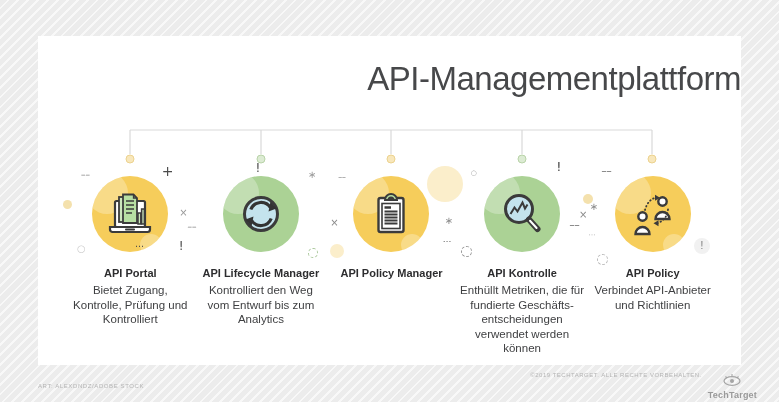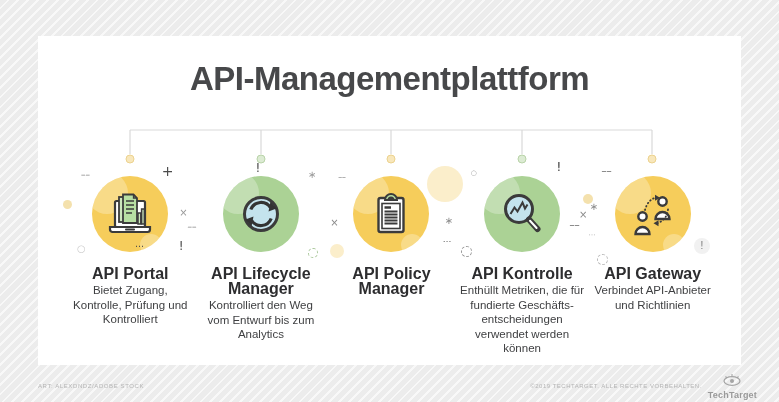--- a/index.html
+++ b/index.html
@@ -8,21 +8,21 @@
     font-family:"Liberation Sans", sans-serif;
     background:repeating-linear-gradient(135deg,#ececec 0px,#ececec 5px,#f8f8f8 5px,#f8f8f8 7px);
     position:relative;
   }
   .card {
     position:absolute; left:38px; top:36px; width:703px; height:329px;
     background:#ffffff;
   }
   .title {
     position:absolute; left:0; top:24px; width:100%;
-    text-align:center; font-size:33px; font-weight:700;
+    text-align:right; font-size:33px; font-weight:400;
     letter-spacing:-0.5px; color:#47484a;
   }
   .connectors { position:absolute; left:0; top:0; pointer-events:none; }
   .columns {
     position:absolute; left:27px; top:138px; width:653px;
     display:flex;
   }
   .column { width:130.6px; text-align:center; position:relative; }
   .icon-area { position:relative; height:82px; width:100%; }
   .circle {
@@ -39,33 +39,33 @@
   .blob { position:absolute; border-radius:50%; z-index:0; }
   .sp { position:absolute; line-height:1; z-index:3; font-family:"DejaVu Sans",sans-serif; }
   .dring { position:absolute; border-radius:50%; border:1px dashed #a9a9a9; z-index:3; }
   .badge {
     position:absolute; width:16px; height:16px; border-radius:50%;
     background:#f1f1f1; color:#777; font-size:10px; line-height:16px;
     text-align:center; z-index:3;
   }
   .heading {
     margin:8px auto 2px; max-width:118px;
-    font-size:16px; font-weight:700; color:#2d2d2f; line-height:15px;
+    font-size:11px; font-weight:700; color:#2d2d2f; line-height:15px;
   }
   .desc {
     margin:0 auto; max-width:126px;
     font-size:11.5px; color:#3e3f41; line-height:14.5px;
   }
   .credit {
     position:absolute; left:38px; top:383px;
     font-size:6px; letter-spacing:0.6px; color:#b5b5b5; text-transform:uppercase;
   }
   .footer-right {
     position:absolute; right:22px; top:372px;
-    display:flex; align-items:center; gap:6px;
+    display:flex; gap:6px;
   }
   .copyright { font-size:6px; letter-spacing:0.5px; color:#b5b5b5; text-transform:uppercase; }
   .brand { text-align:center; color:#9a9a9a; }
   .brand-name { font-size:9px; font-weight:700; letter-spacing:0.2px; }
 </style>
 </head>
 <body>
 
 <div class="card">
 
@@ -200,21 +200,21 @@
             <path d="M6.5,44 a7,7 0 0 1 14,0 z" fill="#fff" stroke="#3b3b3b" stroke-width="2.4"></path>
             <circle cx="33.5" cy="11.5" r="4.2" fill="#fff" stroke="#3b3b3b" stroke-width="2.4"></circle>
             <path d="M26.5,29 a7,7 0 0 1 14,0 z" fill="#fff" stroke="#3b3b3b" stroke-width="2.4"></path>
             <path d="M16,20 Q19,9.5 26.5,7.8" fill="none" stroke="#3b3b3b" stroke-width="1.8" stroke-dasharray="0.6,3" stroke-linecap="round"></path>
             <polygon points="26,4.8 31,7.8 26,10.8" fill="#3b3b3b"></polygon>
             <path d="M39,19.5 Q38,29.5 28.5,33.2" fill="none" stroke="#3b3b3b" stroke-width="1.8" stroke-dasharray="0.6,3" stroke-linecap="round"></path>
             <polygon points="29.5,36.2 24.5,33.2 29.5,30.2" fill="#3b3b3b"></polygon>
           </svg>
         </div>
       </div>
-      <div class="heading">API Gateway</div>
+      <div class="heading">API Policy</div>
       <div class="desc">Verbindet API-Anbieter und Richtlinien</div>
     </div>
 
   </div>
 </div>
 
 <div class="credit">ART: ALEXDNDZ/ADOBE STOCK</div>
 
 <div class="footer-right">
   <span class="copyright">©2019 TECHTARGET. ALLE RECHTE VORBEHALTEN.</span>

